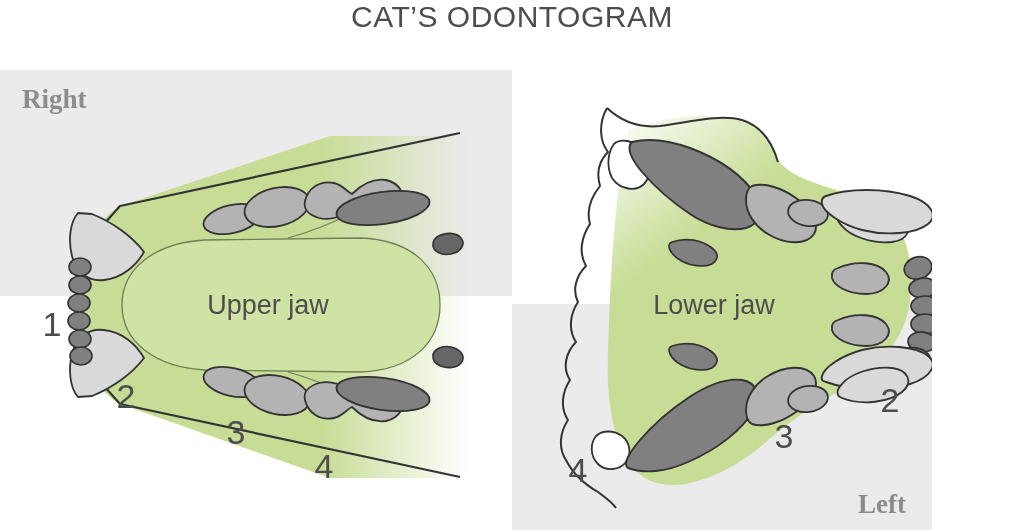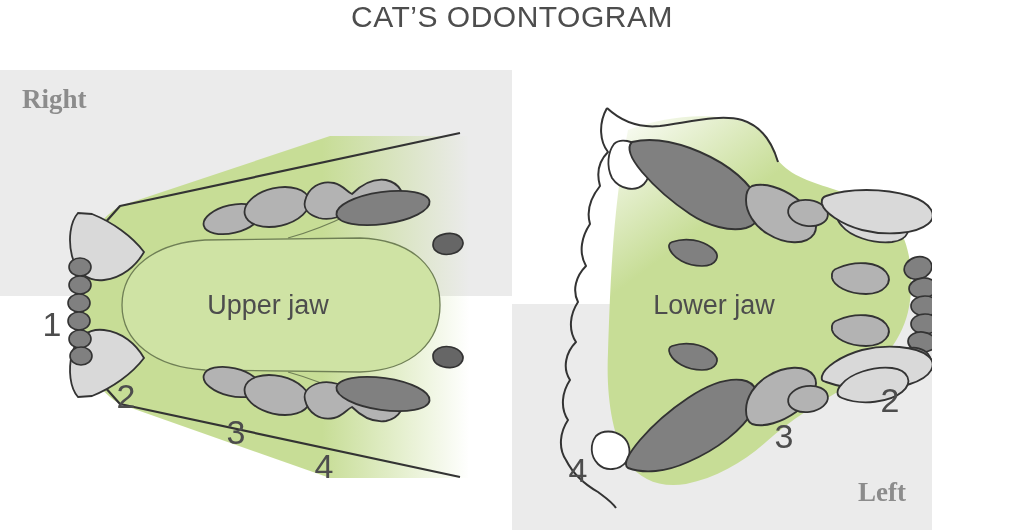--- a/index.html
+++ b/index.html
@@ -43,21 +43,21 @@
     height: 226px;
   }
   .side-label {
     position: absolute;
     font-size: 27px;
     font-weight: bold;
     color: #8c8c8c;
     font-family: Liberation Serif, serif;
   }
   #label-right { left: 22px; top: 84px; }
-  #label-left  { right: 26px; bottom: 22px; }
+  #label-left  { right: 26px; bottom: 10px; }
   #svg-stage {
     position: absolute;
     left: 0;
     top: 0;
   }
   .jaw-title {
     font-family: "Liberation Sans", sans-serif;
     font-size: 27px;
     fill: #4d4d4d;
   }

